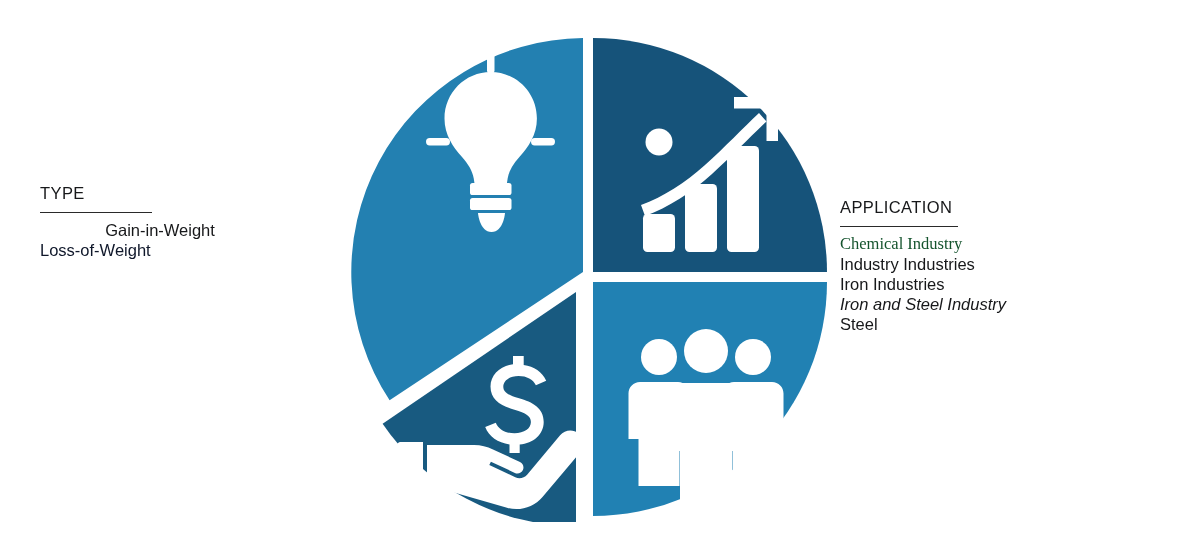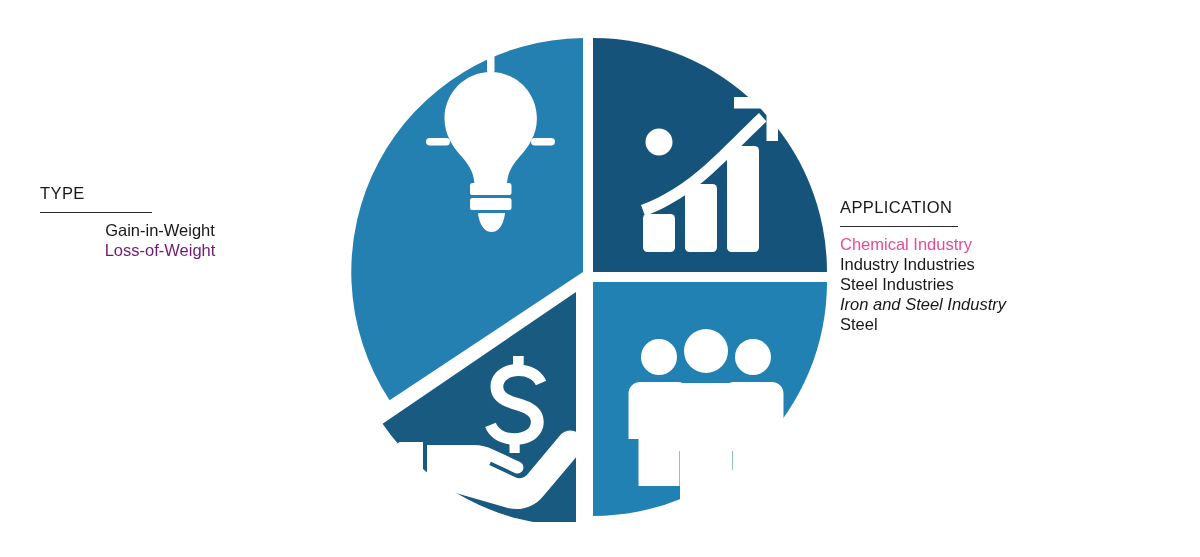--- a/index.html
+++ b/index.html
@@ -66,31 +66,31 @@
 </head>
 <body>
 
 <div id="canvas" style="background: rgb(255, 255, 255);">
 
   <div class="legend" id="legend-type">
     <div class="legend-title" style="color: rgb(23, 24, 26);">TYPE</div>
     <div class="legend-rule" style="border-top-color: rgb(42, 42, 42);"></div>
     <ul class="legend-list">
       <li style="color: rgb(23, 24, 26); text-align: center;">Gain-in-Weight</li>
-      <li style="color: #701a75; text-align: center;">Loss-of-Weight</li>
+      <li style="color: #0f172a;">Loss-of-Weight</li>
     </ul>
   </div>
 
   <div class="legend" id="legend-app">
     <div class="legend-title" style="color: rgb(23, 24, 26);">APPLICATION</div>
     <div class="legend-rule" style="border-top-color: rgb(42, 42, 42);"></div>
     <ul class="legend-list">
-      <li style="color: #ec4899;">Chemical Industry</li>
+      <li style="color: #14532d; font-family: Liberation Serif, serif;">Chemical Industry</li>
       <li style="color: rgb(23, 24, 26);">Industry Industries</li>
-      <li style="color: rgb(23, 24, 26);">Steel Industries</li>
+      <li style="color: rgb(23, 24, 26);">Iron Industries</li>
       <li style="color: rgb(23, 24, 26); font-style: italic;">Iron and Steel Industry</li>
       <li style="color: rgb(23, 24, 26);">Steel</li>
     </ul>
   </div>
 
   <div id="pie-wrap">
     <svg id="pie-svg" viewBox="0 0 480 490" xmlns="http://www.w3.org/2000/svg">
 
       <g>
         <path fill="#2380B1" d="M 235 240

